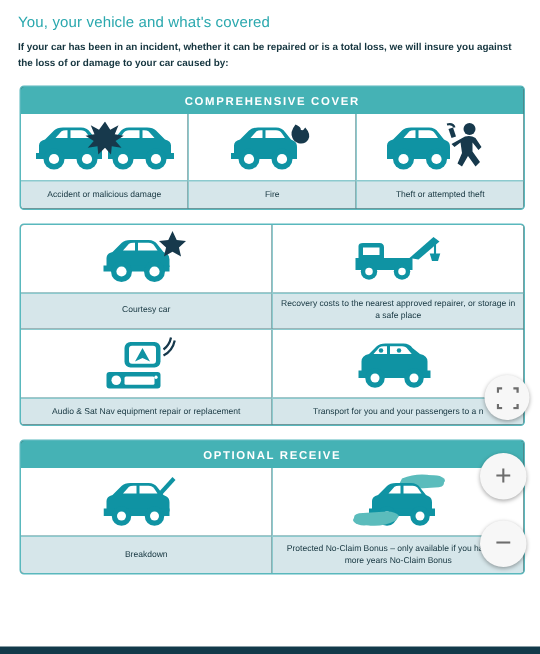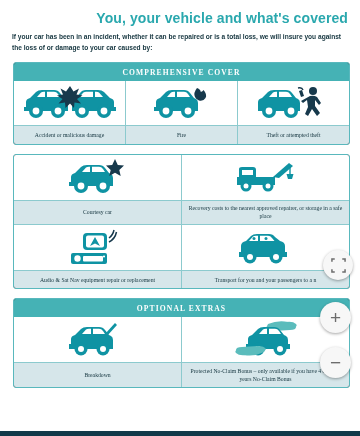--- a/index.html
+++ b/index.html
@@ -12,43 +12,41 @@
   .page{
     position:absolute;inset:0;
     background:#ffffff;
     padding:0;
   }
 
   
   .intro{padding:10px 12px 0 12px;}
   .intro-title{
     color:#2aa8ae;
-    font-size:14px;
-    font-weight:bold;
+    font-size:10px;
+    font-weight:normal;
     letter-spacing:.1px;
     margin:0 0 6px 0;
-    text-align:right;
   }
   .intro-body{
     color:#15353f;
     font-size:6.6px;
     font-weight:bold;
     line-height:1.62;
     margin:0;
   }
   .intro-body .em{color:#15353f;font-weight:bold;}
 
   
   .panel{
     margin:9px 10px 0 13px;
     border:1px solid #59b8bd;
     border-radius:3px;
     overflow:hidden;
     background:#404040;
-    font-family:Liberation Serif, serif;
   }
   .panel-head{
     background:#45b2b5;
     color:#ffffff;
     text-align:center;
     font-size:7.6px;
     font-weight:bold;
     letter-spacing:1.1px;
     padding:4.5px 0 4.5px 0;
   }
@@ -266,21 +264,21 @@
             <circle cx="41" cy="27" r="6.5" fill="#0f93a3"></circle>
               <circle cx="41" cy="27" r="3" fill="#ffffff"></circle>
           </svg>
         </div>
         <div class="cap">Transport for you and your passengers to a n</div>
       </div>
     </div>
   </div>
 
   <div class="panel">
-    <div class="panel-head">OPTIONAL EXTRAS</div>
+    <div class="panel-head">OPTIONAL RECEIVE</div>
     <div class="cols">
 
       <div class="col">
         <div class="art tall">
           <svg width="58" height="36" viewBox="0 0 58 36">
             <path d="M2 24 L2 17 Q2 14 6 13 L12 7 Q14 5 18 5 L30 5 Q34 5 36 8 L40 13 L42 14 Q44 15 44 18 L44 24 Z" fill="#0f93a3"></path>
             <rect x="0" y="22" width="44" height="5" fill="#0f93a3"></rect>
             <path d="M13 12 L17 7.5 Q18 6.8 20 6.8 L22 6.8 L22 12 Z" fill="#ffffff"></path>
             <path d="M24 6.8 L30 6.8 Q32.5 6.8 34 9 L36 12 L24 12 Z" fill="#ffffff"></path>
             <circle cx="12" cy="27" r="6.5" fill="#0f93a3"></circle>

